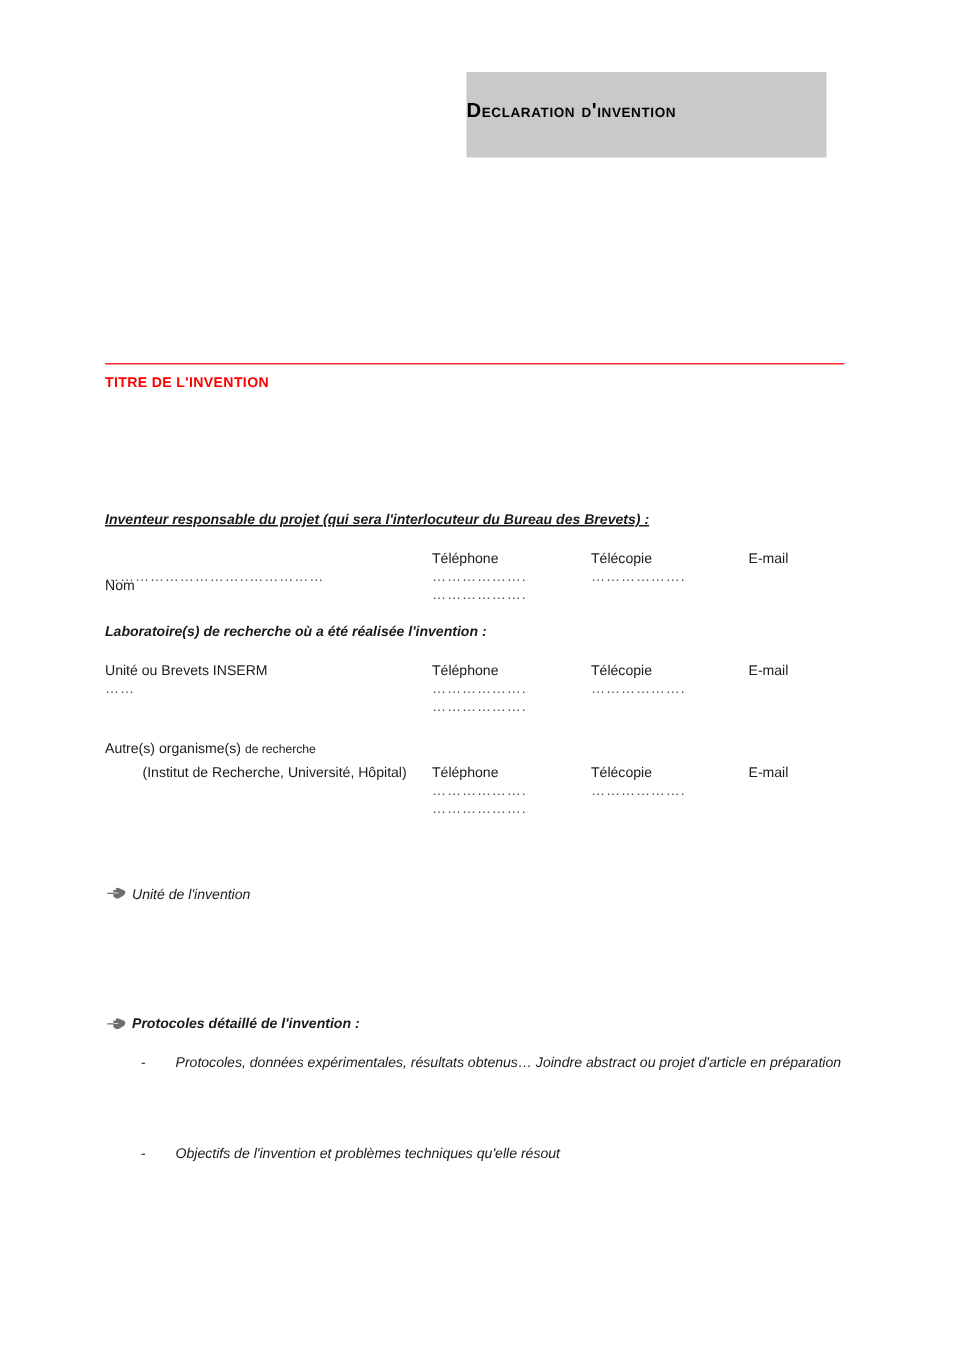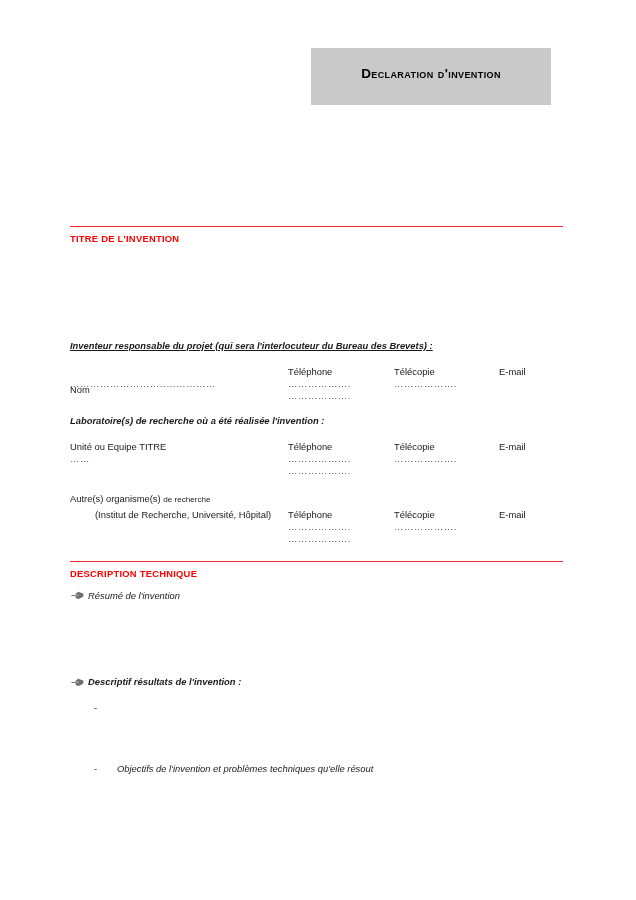--- a/index.html
+++ b/index.html
@@ -30,21 +30,20 @@
     top: 48px;
     width: 240px;
     height: 57px;
     background: #c9c9c9;
   }
   .title-banner-text {
     position: absolute;
     left: 0;
     right: 0;
     top: 18px;
-    text-align: center;
     font-size: 13.5px;
     font-weight: bold;
     font-variant: small-caps;
     letter-spacing: 0.4px;
     color: #000;
     white-space: nowrap;
   }
 
   
   .section {
@@ -117,41 +116,41 @@
 </style>
 </head>
 <body>
 
 <div class="page">
 
   <div class="title-banner">
     <div class="title-banner-text">Declaration d'invention</div>
   </div>
 
-  <div class="section" style="top:226px;">
+  <div class="section" style="top:242px;">
     <div class="section-rule"></div>
     <div class="section-title">TITRE DE L'INVENTION</div>
   </div>
 
 
   <div class="txt bi" style="left:70px; top:339px;text-decoration:underline;">Inventeur responsable du projet (qui sera l'interlocuteur du Bureau des Brevets) :</div>
 
   <div class="txt" style="left:70px; top:365px;margin-top:18px;">Nom</div>
   <div class="txt" style="left:288px; top:365px;">Téléphone</div>
   <div class="txt" style="left:394px; top:365px;">Télécopie</div>
   <div class="txt" style="left:499px; top:365px;">E-mail</div>
 
   <div class="dots" style="left:70px; top:377px;">………………………..……………</div>
   <div class="dots" style="left:288px; top:377px;">……………….</div>
   <div class="dots" style="left:394px; top:377px;">……………….</div>
   <div class="dots" style="left:288px; top:389px;">……………….</div>
 
   <div class="txt bi" style="left:70px; top:414px;text-align:right;">Laboratoire(s) de recherche où a été réalisée l'invention :</div>
 
-  <div class="txt" style="left:70px; top:440px;">Unité ou Equipe TITRE</div>
+  <div class="txt" style="left:70px; top:440px;">Unité ou Brevets INSERM</div>
   <div class="txt" style="left:288px; top:440px;">Téléphone</div>
   <div class="txt" style="left:394px; top:440px;">Télécopie</div>
   <div class="txt" style="left:499px; top:440px;">E-mail</div>
 
   <div class="dots" style="left:70px; top:452px;">……</div>
   <div class="dots" style="left:288px; top:452px;">……………….</div>
   <div class="dots" style="left:394px; top:452px;">……………….</div>
   <div class="dots" style="left:288px; top:464px;">……………….</div>
 
   <div class="txt" style="left:70px; top:492px;">
@@ -159,39 +158,36 @@
   </div>
   <div class="txt" style="left:70px; top:508px;margin-left:25px;">(Institut de Recherche, Université, Hôpital)</div>
   <div class="txt" style="left:288px; top:508px;">Téléphone</div>
   <div class="txt" style="left:394px; top:508px;">Télécopie</div>
   <div class="txt" style="left:499px; top:508px;">E-mail</div>
 
   <div class="dots" style="left:288px; top:520px;">……………….</div>
   <div class="dots" style="left:394px; top:520px;">……………….</div>
   <div class="dots" style="left:288px; top:532px;">……………….</div>
 
-  <div class="section" style="top:561px;">
-    <div class="section-rule"></div>
-    <div class="section-title">DESCRIPTION TECHNIQUE</div>
-  </div>
 
   <div class="hand-bullet" style="left:71px; top:591px;">
     <svg width="13" height="9" viewBox="0 0 13 9" xmlns="http://www.w3.org/2000/svg">
       <path d="M0.5 4.1 L4.6 4.1 L4.6 2.3 L6.3 2.3 L6.3 1.0 Q7.4 0.6 8.6 1.2 L11.9 2.6 Q12.7 3.0 12.5 4.2 Q12.3 5.6 11.2 6.2 L8.6 7.6 Q7.2 8.3 5.8 7.6 L4.6 6.7 L4.6 5.0 L0.5 5.0 Z" fill="#6e6e6e"></path>
       <path d="M4.6 4.3 L7.9 4.3" stroke="#ffffff" stroke-width="0.5" fill="none"></path>
     </svg>
   </div>
-  <div class="txt it" style="left:88px; top:589px;">Résumé de l'invention</div>
+  <div class="txt it" style="left:88px; top:589px;">Unité de l'invention</div>
 
   <div class="hand-bullet" style="left:71px; top:678px;">
     <svg width="13" height="9" viewBox="0 0 13 9" xmlns="http://www.w3.org/2000/svg">
       <path d="M0.5 4.1 L4.6 4.1 L4.6 2.3 L6.3 2.3 L6.3 1.0 Q7.4 0.6 8.6 1.2 L11.9 2.6 Q12.7 3.0 12.5 4.2 Q12.3 5.6 11.2 6.2 L8.6 7.6 Q7.2 8.3 5.8 7.6 L4.6 6.7 L4.6 5.0 L0.5 5.0 Z" fill="#6e6e6e"></path>
       <path d="M4.6 4.3 L7.9 4.3" stroke="#ffffff" stroke-width="0.5" fill="none"></path>
     </svg>
   </div>
-  <div class="txt bi" style="left:88px; top:675px;">Descriptif résultats de l'invention :</div>
+  <div class="txt bi" style="left:88px; top:675px;">Protocoles détaillé de l'invention :</div>
 
   <div class="bullet-dash" style="left:94px; top:701px;">-</div>
+  <div class="para-just" style="left:117px; top:701px; width:446px;">Protocoles, données expérimentales, résultats obtenus… Joindre abstract ou projet d'article en préparation</div>
 
   <div class="bullet-dash" style="left:94px; top:762px;">-</div>
   <div class="para-just" style="left:117px; top:762px; width:446px;">Objectifs de l'invention et problèmes techniques qu'elle résout</div>
 
 </div>
 
 </body></html>

